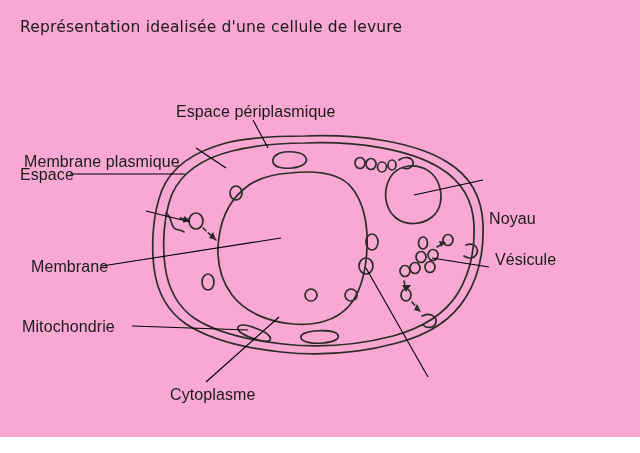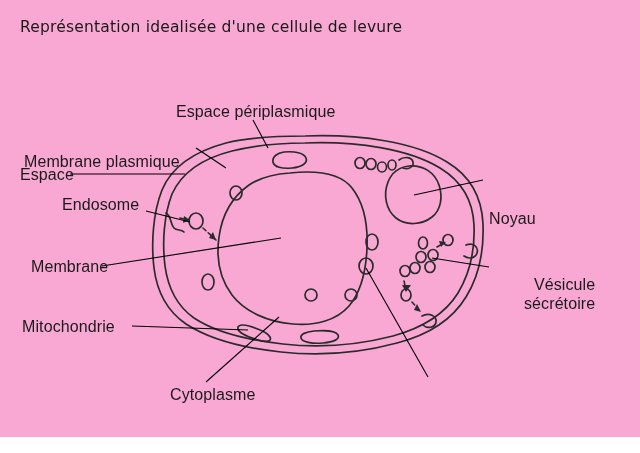--- a/index.html
+++ b/index.html
@@ -44,21 +44,21 @@
   }
   .lbl-espace      { left: 176px; top: 103px; }
   .lbl-membrane    { left: 24px;  top: 133px; margin-top: 20px; }
   .lbl-paroi       { left: 20px;  top: 166px; }
   .lbl-endosome    { left: 62px;  top: 196px; }
   .lbl-vacuole     { left: 31px;  top: 258px; }
   .lbl-mitochondrie{ left: 22px;  top: 318px; }
   .lbl-cytoplasme  { left: 170px; top: 386px; }
   .lbl-stockage    { left: 382px; top: 381px; }
   .lbl-noyau       { left: 489px; top: 173px; margin-top: 37px; }
-  .lbl-vesicule    { left: 495px; top: 276px; }
+  .lbl-vesicule    { left: 495px; top: 251px; }
   .lbl-vesicule .line2 {
     display: block;
     padding-left: 29px;
   }
 </style>
 </head>
 <body>
 
 <div id="page">
 
@@ -181,24 +181,22 @@
       <line x1="428" y1="377" x2="366" y2="268"></line>
       <line x1="483" y1="180" x2="414" y2="195"></line>
       <line x1="489" y1="267" x2="432" y2="258"></line>
     </g>
 
   </svg>
 
   <div class="label lbl-espace">Espace périplasmique</div>
   <div class="label lbl-membrane">Membrane plasmique</div>
   <div class="label lbl-paroi">Espace</div>
-  <div class="label lbl-endosome">Endosome</div>
   <div class="label lbl-vacuole">Membrane</div>
   <div class="label lbl-mitochondrie">Mitochondrie</div>
   <div class="label lbl-cytoplasme">Cytoplasme</div>
   <div class="label lbl-noyau">Noyau</div>
 
   <div class="label lbl-vesicule">
     <span>Vésicule</span>
-    <span class="line2">sécrétoire</span>
   </div>
 
 </div>
 
 </body></html>

